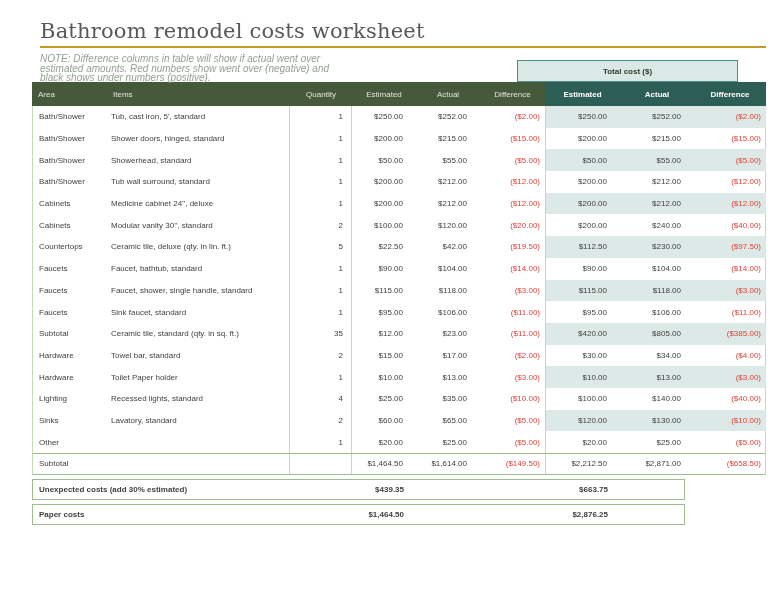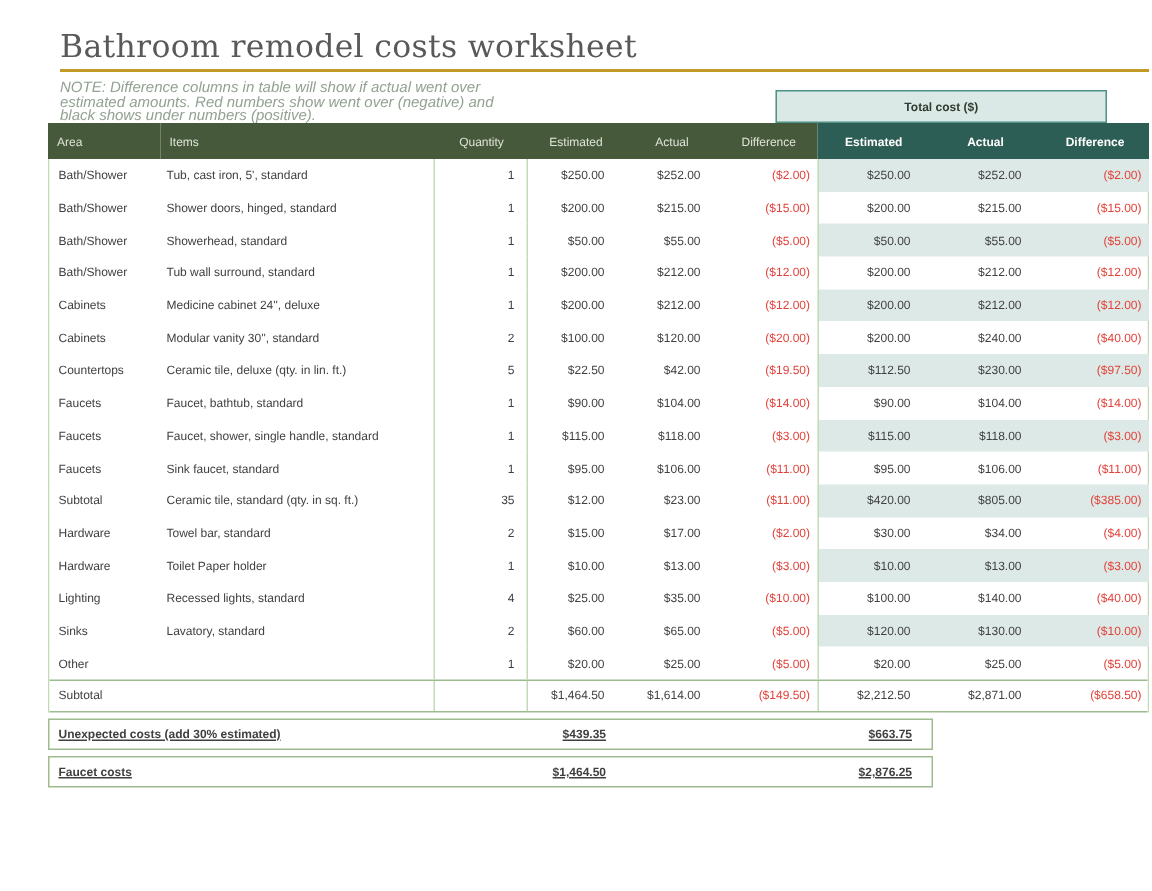--- a/index.html
+++ b/index.html
@@ -45,22 +45,22 @@
   .c-qty.num   { padding-right:8px; }
   .c-money.num { padding-right:13px; }
   .c-diff.num  { padding-right:5px; }
   .neg { color:var(--negative_red); }
   .tint { background:var(--row_tint_teal); }
   .c-tsplit { border-left:1px solid var(--grid_green); }
   .subtotal-row { border-top:1px solid var(--subtotal_green); border-bottom:1px solid var(--subtotal_green); }
 
   .summary-row {
     display:grid; grid-template-columns:320px 64px 64px 65px 75px 74px 72px;
-    width:590px; margin:4px 0 0 32px; height:21px; font-size:8px; font-weight:bold;
-    border:1px solid var(--subtotal_green); background:#fff;text-decoration:underline;
+    width:653px; margin:4px 0 0 32px; height:21px; font-size:8px; font-weight:bold;
+    border:1px solid var(--subtotal_green); background:#fff;
   }
   .summary-row .cell { display:flex; align-items:center; }
   .summary-label { padding-left:6px; }
   .summary-val { justify-content:flex-end; padding-right:13px; font-weight:bold; }
 </style>
 </head>
 <body>
 
 <div class="page">
 
@@ -278,21 +278,21 @@
     <div class="cell summary-label">Unexpected costs (add 30% estimated)</div>
     <div class="cell summary-val">$439.35</div>
     <div class="cell"></div>
     <div class="cell"></div>
     <div class="cell summary-val">$663.75</div>
     <div class="cell"></div>
     <div class="cell"></div>
   </div>
 
   <div class="summary-row">
-    <div class="cell summary-label">Faucet costs</div>
+    <div class="cell summary-label">Paper costs</div>
     <div class="cell summary-val">$1,464.50</div>
     <div class="cell"></div>
     <div class="cell"></div>
     <div class="cell summary-val">$2,876.25</div>
     <div class="cell"></div>
     <div class="cell"></div>
   </div>
 
 </div>
 

